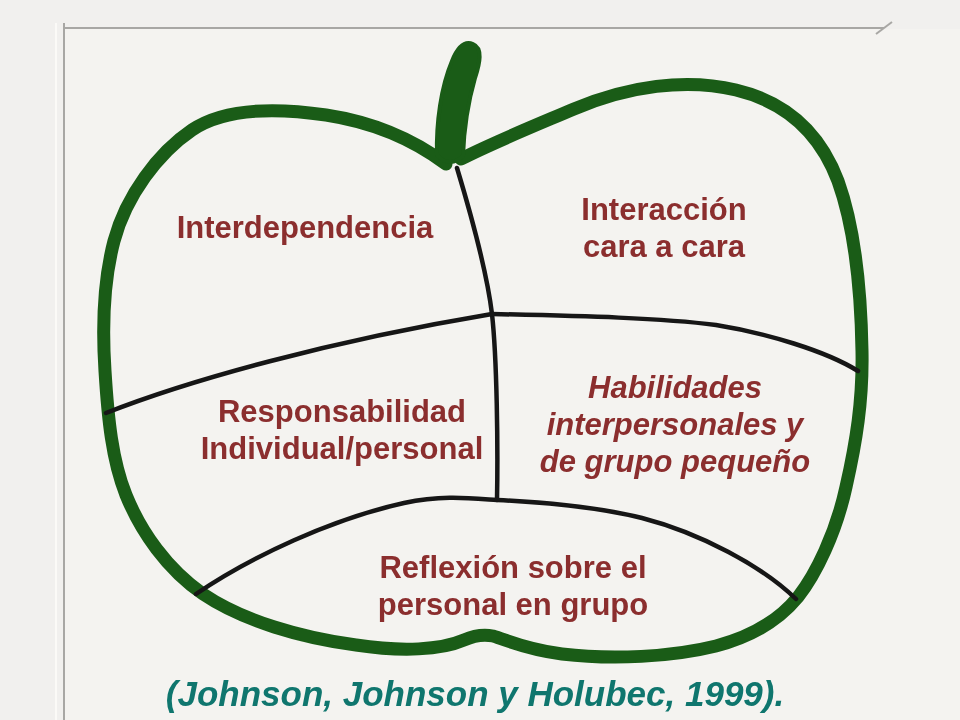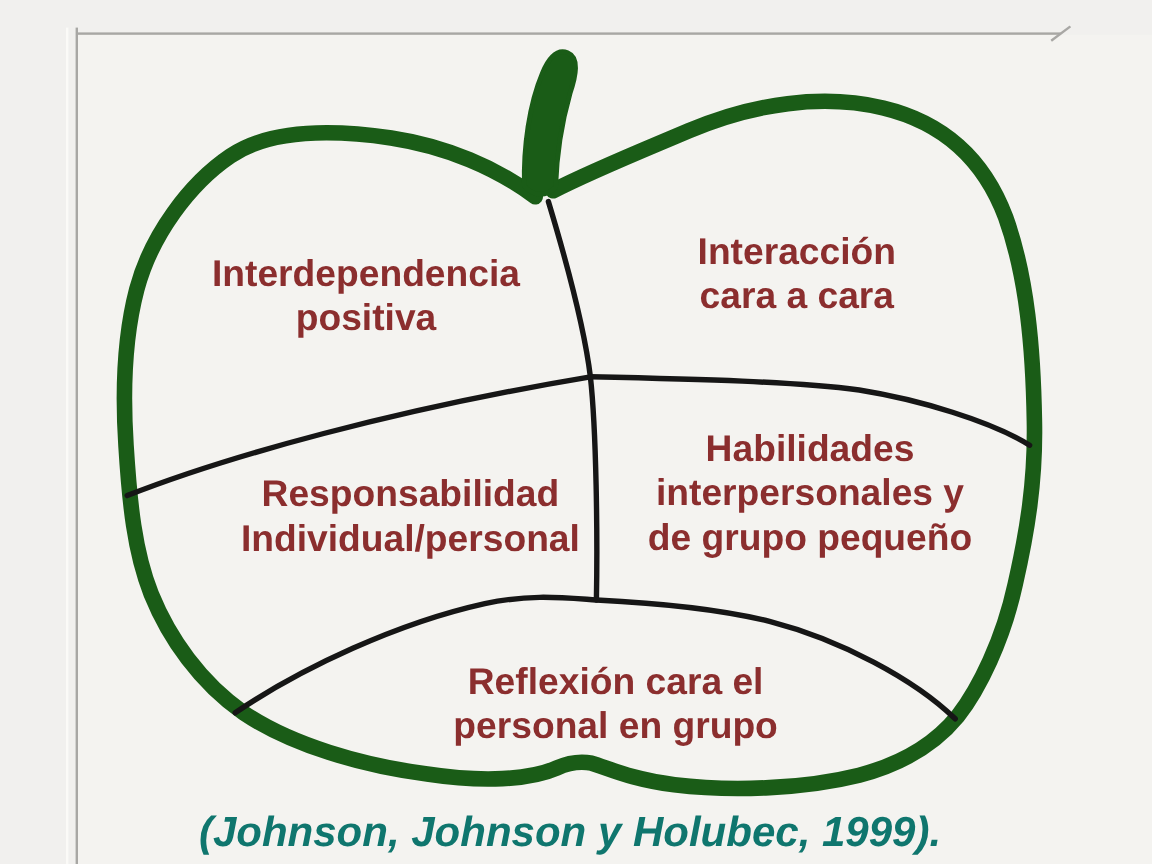--- a/index.html
+++ b/index.html
@@ -24,21 +24,21 @@
     color:#8b2e2e;
     font-weight:bold;
     font-size:31px;
     line-height:37px;
     text-align:center;
     letter-spacing:0px;
   }
   .pos-tl{left:150px;top:186px;width:310px;}
   .pos-tr{left:526px;top:168px;width:276px;}
   .pos-ml{left:182px;top:370px;width:320px;}
-  .pos-mr{left:515px;top:332px;width:320px;}
+  .pos-mr{left:515px;top:346px;width:320px;font-style:italic;}
   .pos-b {left:353px;top:526px;width:320px;}
   .citation{
     position:absolute;left:150px;top:652px;width:650px;
     color:#0f766e;font-weight:bold;font-style:italic;
     font-size:35px;line-height:38px;text-align:center;
   }
 </style>
 </head>
 <body>
 
@@ -82,39 +82,38 @@
          C454,142 444,140 437,132 Z" fill="#1a5c17" stroke="#1a5c17" stroke-width="4" stroke-linejoin="round"></path>
 
     <path d="M457,145 C473,198 487,250 492,291 C497,336 498,424 497,477" fill="none" stroke="#161616" stroke-width="4.5" stroke-linecap="round"></path>
     <path d="M106,390 C190,357 330,318 492,291" fill="none" stroke="#161616" stroke-width="4.5" stroke-linecap="round"></path>
     <path d="M492,291 C585,293 662,295 716,302 C766,310 826,328 858,348" fill="none" stroke="#161616" stroke-width="4.5" stroke-linecap="round"></path>
     <path d="M196,571 C252,533 332,496 404,480 C442,472 468,475 497,477 C558,480 602,485 642,495 C700,510 762,543 796,576" fill="none" stroke="#161616" stroke-width="4.5" stroke-linecap="round"></path>
   </svg>
 
   <div class="label pos-tl">
     <span>Interdependencia</span><br>
-    <span>positiva</span>
   </div>
 
   <div class="label pos-tr">
     <span>Interacción</span><br>
     <span>cara a cara</span>
   </div>
 
   <div class="label pos-ml">
     <span>Responsabilidad</span><br>
     <span>Individual/personal</span>
   </div>
 
   <div class="label pos-mr">
     <span>Habilidades</span><br>
     <span>interpersonales y</span><br>
     <span>de grupo pequeño</span>
   </div>
 
   <div class="label pos-b">
-    <span>Reflexión cara el</span><br>
+    <span>Reflexión sobre el</span><br>
     <span>personal en grupo</span>
   </div>
 
   <div class="citation">(Johnson, Johnson y Holubec, 1999).</div>
 
 </div>
 
 </body></html>

